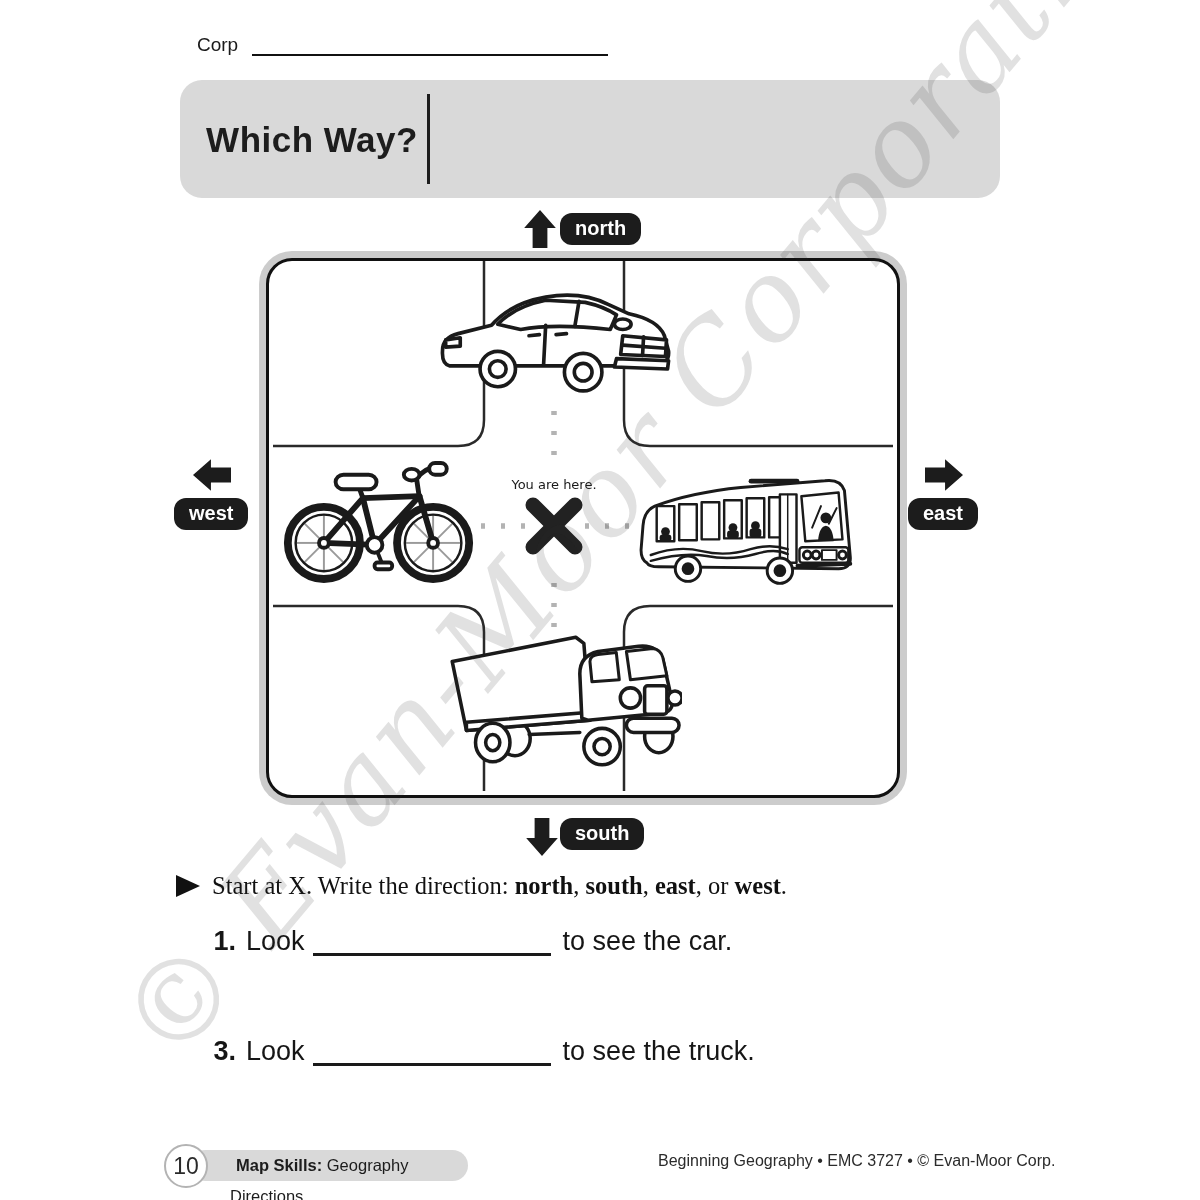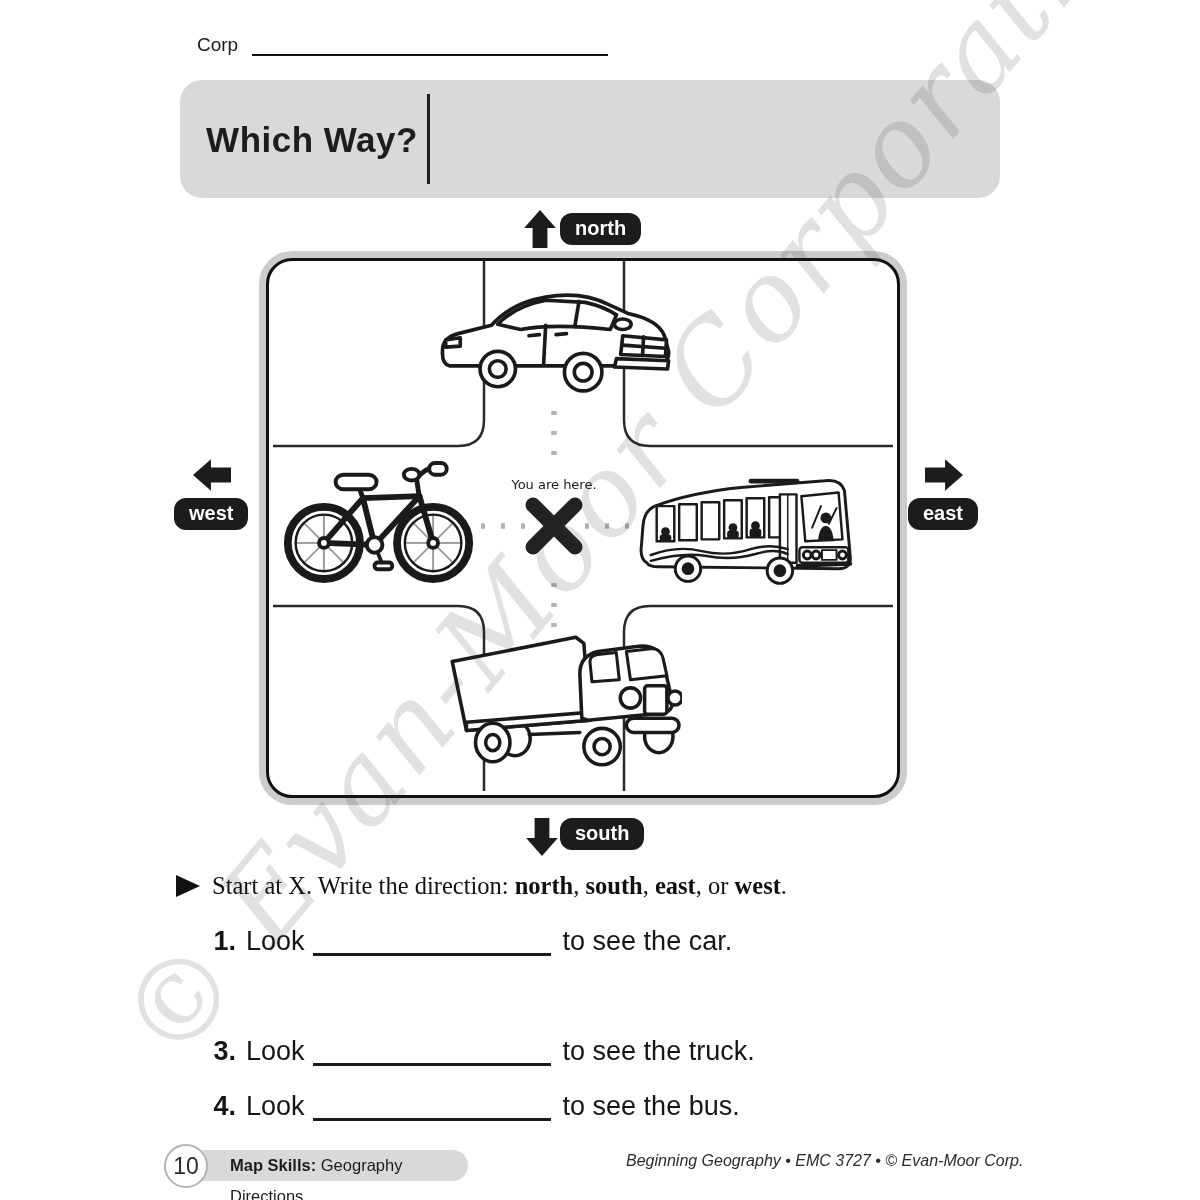--- a/index.html
+++ b/index.html
@@ -41,25 +41,25 @@
 
   
   .question{position:absolute;left:200px;font-size:27px;color:#161616;}
   .q-num{display:inline-block;width:36px;text-align:right;font-weight:bold;margin-right:10px;}
   .q-blank{display:inline-block;width:238px;height:26px;border-bottom:3px solid #1a1a1a;
            margin:0 12px 0 8px;vertical-align:-6px;}
 
   
   .footer-pill{position:absolute;left:190px;top:1150px;width:238px;height:31px;background:#d9d9d9;
                border-radius:16px;line-height:31px;padding-left:40px;font-size:16.5px;color:#1c1c1c;}
-  .footer-pill .b{font-weight:bold;}
+  .footer-pill .b{font-weight:bold;margin-left:6px;}
   .footer-circle{position:absolute;left:164px;top:1144px;width:40px;height:40px;background:#fff;
                  border:2.5px solid #b3b3b3;border-radius:50%;text-align:center;line-height:40px;
                  font-size:23px;color:#2a2a2a;}
-  .footer-credits{position:absolute;left:626px;top:1152px;font-size:16px;color:#2b2b2b;font-style:italic;}
+  .footer-credits{position:absolute;left:658px;top:1152px;font-size:16px;color:#2b2b2b;}
 
   
   .watermark{position:absolute;left:140px;top:980px;transform:rotate(-50deg);transform-origin:0 60px;
              font-family:"DejaVu Serif",serif;font-style:italic;font-size:112px;letter-spacing:3px;
              color:rgba(45,45,45,0.14);white-space:nowrap;z-index:40;pointer-events:none;}
 </style>
 </head>
 <body>
 
 <div class="page">
@@ -251,23 +251,20 @@
         <polygon points="0,0 24,11 0,22" fill="#111"></polygon>
       </svg><span>Start at X. Write the direction: </span><span class="b">north</span><span>, </span><span class="b">south</span><span>, </span><span class="b">east</span><span>, or </span><span class="b">west</span><span>.</span>
   </div>
 
   <div class="question" style="top:926px;">
     <span class="q-num">1.</span><span>Look</span><span class="q-blank"></span><span>to see the car.</span>
   </div>
   <div class="question" style="top:1036px;">
     <span class="q-num">3.</span><span>Look</span><span class="q-blank"></span><span>to see the truck.</span>
   </div>
-  <div class="question" style="top:1091px;">
-    <span class="q-num">4.</span><span>Look</span><span class="q-blank"></span><span>to see the bus.</span>
-  </div>
 
   <div class="footer-pill">
     <span class="b">Map Skills:</span><span> Geography Directions</span>
   </div>
   <div class="footer-circle">10</div>
   <div class="footer-credits">Beginning Geography • EMC 3727 • © Evan-Moor Corp.</div>
 
   <div class="watermark">© Evan-Moor Corporation.</div>
 </div>
 

